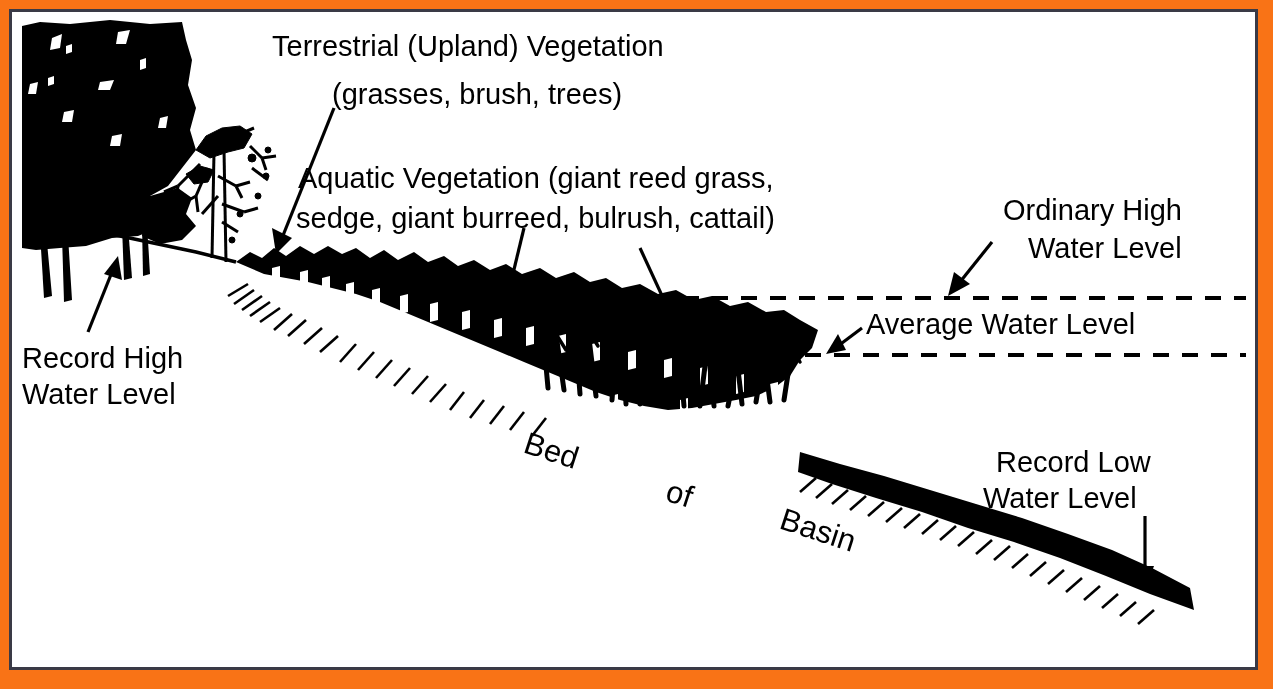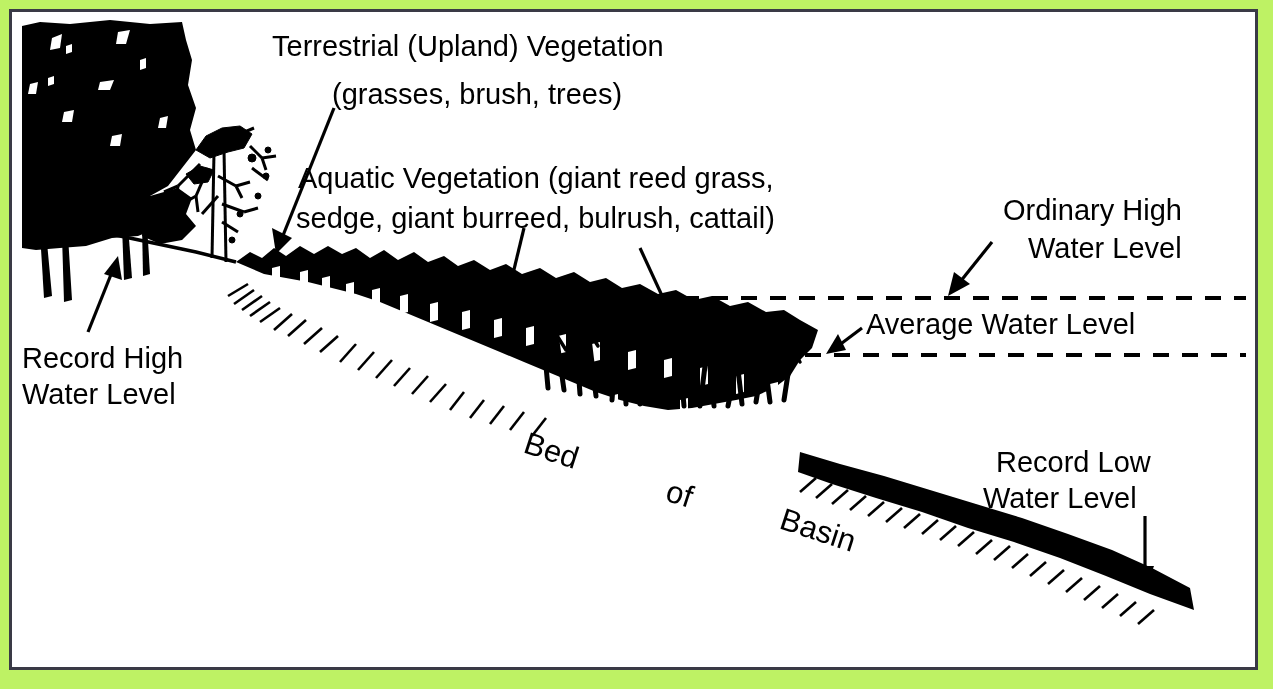--- a/index.html
+++ b/index.html
@@ -10,21 +10,21 @@
   body {
     width: 1273px;
     height: 689px;
     font-family: "Liberation Sans", sans-serif;
     overflow: hidden;
   }
   #figure {
     position: relative;
     width: 1273px;
     height: 689px;
-    background: #bef264;
+    background: #f97316;
   }
   #figure svg {
     position: absolute;
     left: 0;
     top: 0;
   }
   .lbl {
     font-family: "Liberation Sans", sans-serif;
     fill: #000000;
     font-size: 29px;

